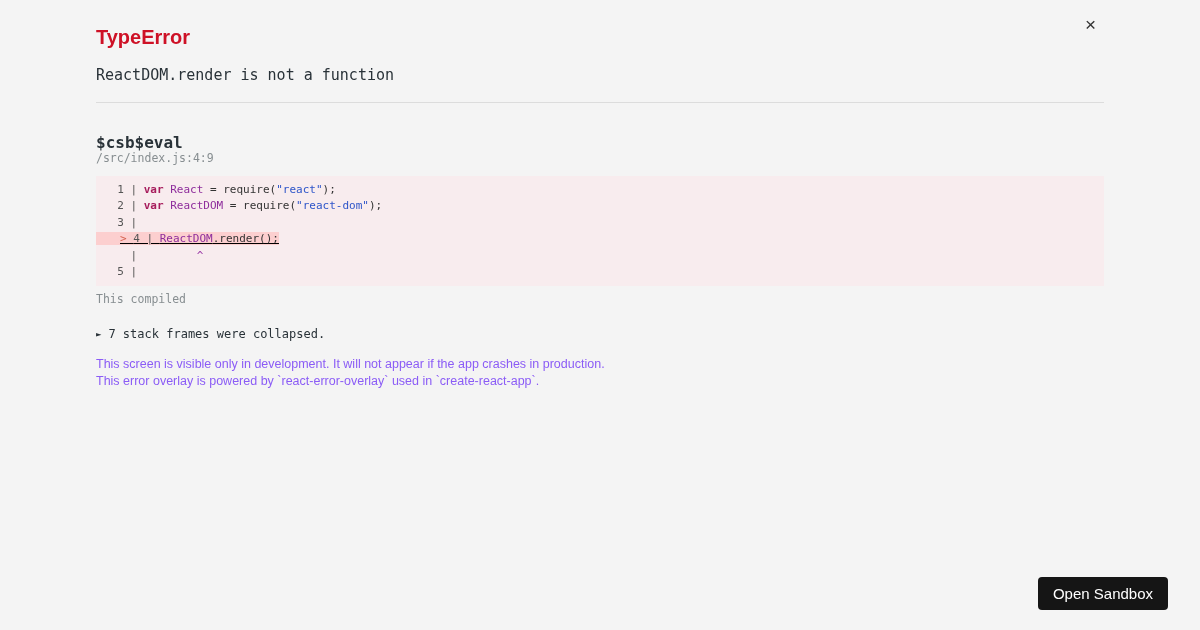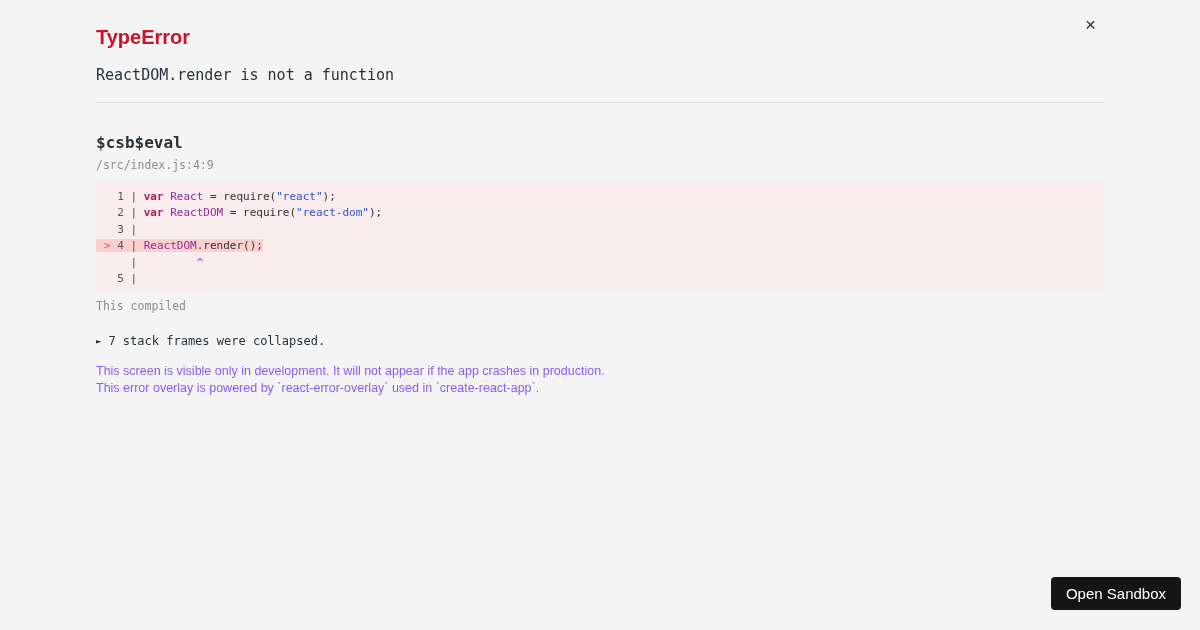--- a/index.html
+++ b/index.html
@@ -47,39 +47,40 @@
   }
   .frame-fn {
     margin-top: 33px;
     font-family: "DejaVu Sans Mono", monospace;
     font-weight: 600;
     font-size: 16px;
     line-height: 13px;
     color: #293238;
   }
   .frame-loc {
-    margin-top: 10px;
+    margin-top: 3px;
     font-family: "DejaVu Sans Mono", monospace;
     font-size: 11.5px;
     line-height: 13px;
     color: #878e91;
   }
   pre.code-frame {
     margin: 11px 0 0 0;
     padding: 6px 8px;
     font-family: "DejaVu Sans Mono", monospace;
     font-size: 11px;
     line-height: 16.4px;
     white-space: pre;
     overflow: hidden;
   }
   pre.code-frame .code-line { display: inline; }
   pre.code-frame .hl {
     margin-left: -8px;
-    padding-left: 8px;
+    padding-left: 24px;
+    text-decoration: underline;
   }
   .view-compiled {
     display: inline-block;
     margin-top: 7px;
     font-family: "DejaVu Sans Mono", monospace;
     font-size: 11.5px;
     line-height: 13px;
     color: #878e91;
     cursor: pointer;
     text-decoration: none;
@@ -99,21 +100,21 @@
     margin-right: 7px;
   }
   .notes {
     margin-top: 15px;
     font-size: 12.5px;
     line-height: 16.6px;
     color: #8b5cf6;
   }
   .open-sandbox {
     position: absolute;
-    right: 19px;
+    right: 32px;
     bottom: 20px;
     border: none;
     border-radius: 4px;
     padding: 8px 15px;
     font-family: "Liberation Sans", sans-serif;
     font-size: 15px;
     cursor: pointer;
   }
 </style>
 </head>

